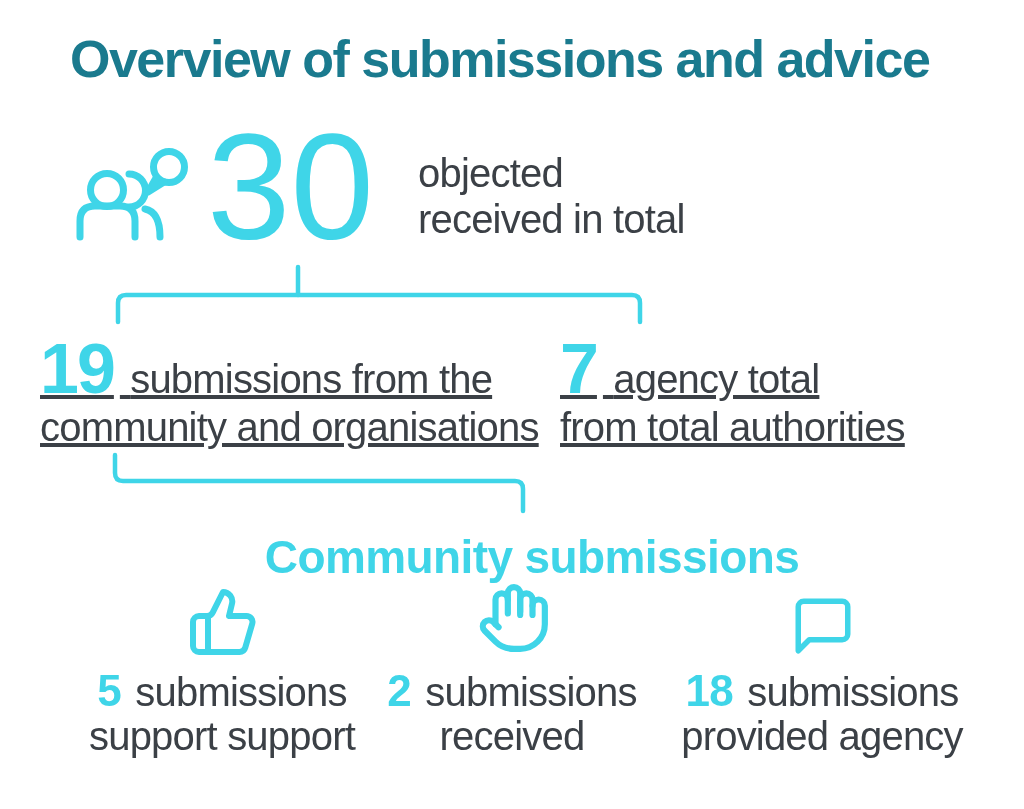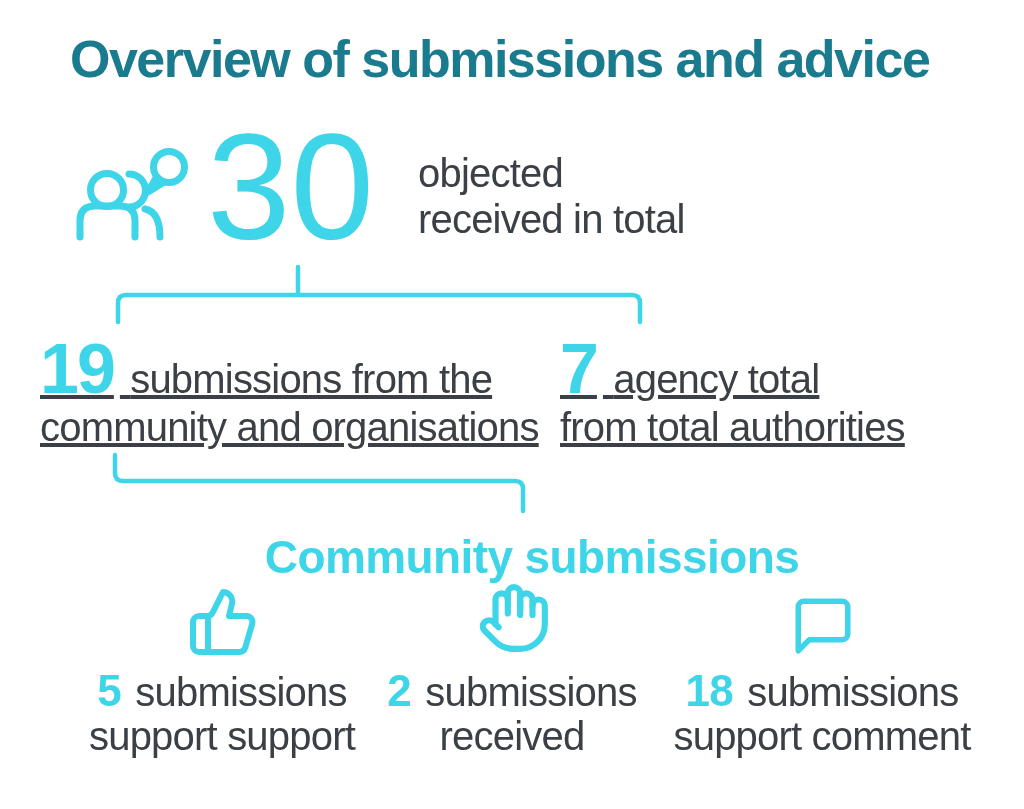--- a/index.html
+++ b/index.html
@@ -126,16 +126,16 @@
 
   <div class="col-text c2">
     <span class="num-sm">2</span>
     <span>submissions</span><br>
     <span>received</span>
   </div>
 
   <div class="col-text c3">
     <span class="num-sm">18</span>
     <span>submissions</span><br>
-    <span>support comment</span>
+    <span>provided agency</span>
   </div>
 
 </div>
 
 </body></html>

